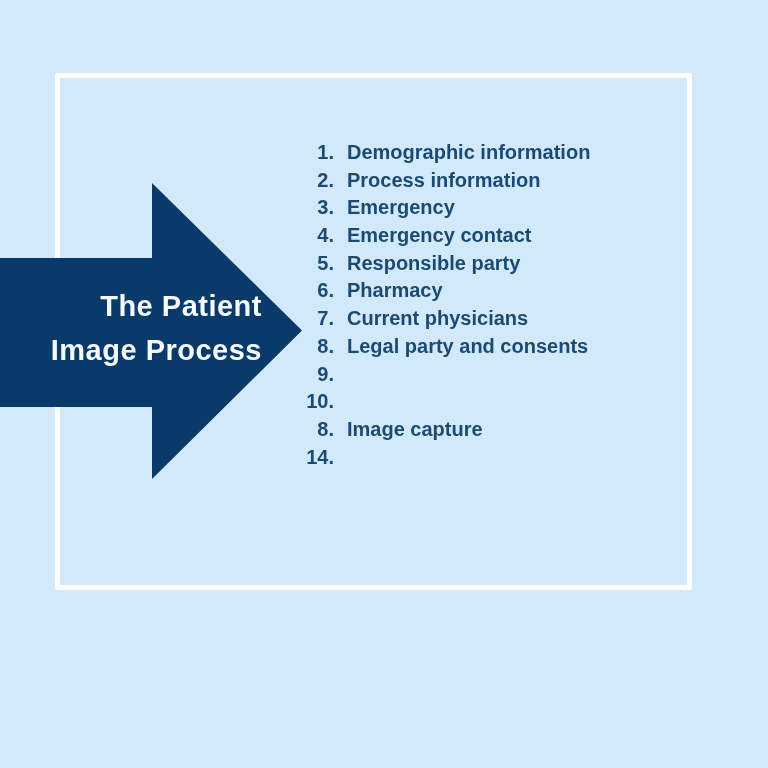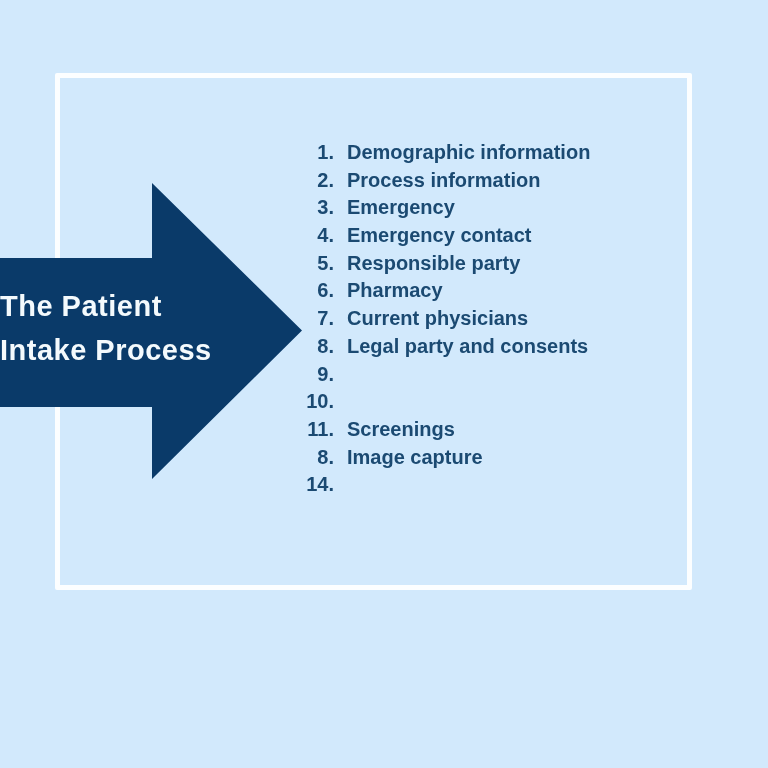--- a/index.html
+++ b/index.html
@@ -28,21 +28,21 @@
     border-radius:2px;
   }
   .arrow-svg{
     position:absolute;
     left:0;top:183px;width:312px;height:297px;
     display:block;
   }
   .arrow-title{
     position:absolute;
     left:0;top:285px;width:262px;
-    text-align:left;
+    text-align:right;
     color:var(--arrow-text);
     font-size:29px;font-weight:bold;
     line-height:43.5px;
     letter-spacing:0.5px;
   }
   .steps{
     position:absolute;
     left:296px;top:139px;width:392px;
     list-style:none;
     color:var(--list-text);
@@ -74,21 +74,21 @@
 <div class="canvas">
 
   <div class="frame"></div>
 
   <svg class="arrow-svg" viewBox="0 0 312 297" preserveAspectRatio="none" aria-hidden="true">
     <polygon points="0,75 152,75 152,0 302,147.5 152,296 152,224 0,224" fill="var(--navy)"></polygon>
   </svg>
 
   <div class="arrow-title">
     <div>The Patient</div>
-    <div>Intake Process</div>
+    <div>Image Process</div>
   </div>
 
   <ol class="steps">
   <li class="step">
     <span class="num">1.</span>
     <span class="lbl">Demographic information</span>
   </li>
 
   <li class="step">
     <span class="num">2.</span>
@@ -126,24 +126,20 @@
   </li>
 
   <li class="step">
     <span class="num">9.</span>
   </li>
 
   <li class="step">
     <span class="num">10.</span>
   </li>
 
-  <li class="step">
-    <span class="num">11.</span>
-    <span class="lbl">Screenings</span>
-  </li>
 
 
   <li class="step">
     <span class="num">8.</span>
     <span class="lbl">Image capture</span>
   </li>
 
   <li class="step">
     <span class="num">14.</span>
   </li>

